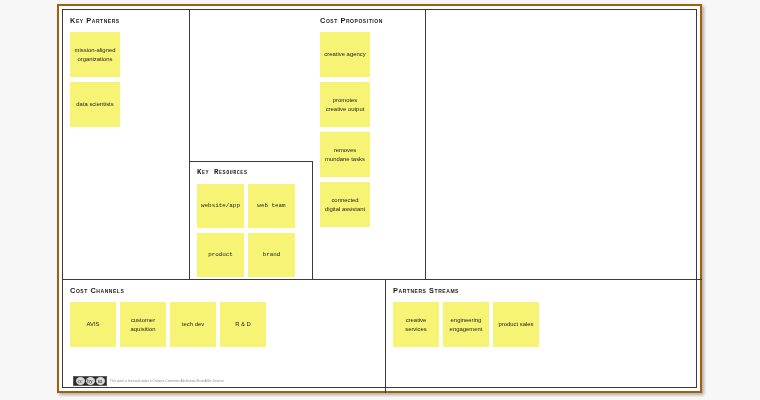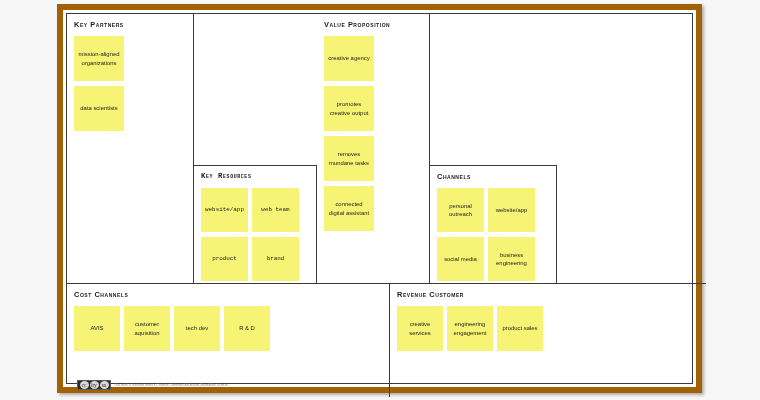--- a/index.html
+++ b/index.html
@@ -15,21 +15,21 @@
     overflow: hidden;
   }
 
   #canvas-frame {
     position: absolute;
     left: 57px;
     top: 4px;
     width: 645px;
     height: 389px;
     background: #ffffff;
-    border: 6px solid #a16207;
+    border: 2px solid #a16207;
     box-shadow: 2px 2px 3px rgba(0,0,0,0.30);
     box-sizing: border-box;
   }
   #canvas-inner {
     position: absolute;
     left: 3px;
     top: 3px;
     right: 3px;
     bottom: 3px;
     border: 1px solid #3a3a3a;
@@ -158,55 +158,38 @@
         <div class="note">
           <span>product</span>
         </div>
         <div class="note">
           <span>brand</span>
         </div>
       </div>
     </div>
 
     <div class="panel b-r" style="left:250px;top:0;width:113px;height:269px;">
-      <div class="panel-title">Value Proposition</div>
+      <div class="panel-title">Cost Proposition</div>
       <div class="notes col">
         <div class="note">
           <span>creative agency</span>
         </div>
         <div class="note">
           <span>promotes creative output</span>
         </div>
         <div class="note">
           <span>removes mundane tasks</span>
         </div>
         <div class="note">
           <span>connected digital assistant</span>
         </div>
       </div>
     </div>
 
 
-    <div class="panel b-r b-t" style="left:363px;top:151px;width:127px;height:118px;">
-      <div class="panel-title">Channels</div>
-      <div class="notes">
-        <div class="note">
-          <span>personal outreach</span>
-        </div>
-        <div class="note">
-          <span>website/app</span>
-        </div>
-        <div class="note">
-          <span>social media</span>
-        </div>
-        <div class="note">
-          <span>business engineering</span>
-        </div>
-      </div>
-    </div>
 
 
     <div class="panel b-r b-t" style="left:0;top:269px;width:323px;height:114px;">
       <div class="panel-title">Cost Channels</div>
       <div class="notes row-wide" style="bottom:auto;height:50px;">
         <div class="note">
           <span>AVIS</span>
         </div>
         <div class="note">
           <span>customer aquisition</span>
@@ -223,21 +206,21 @@
         <div id="cc-badge">
           <div class="glyph">cc</div>
           <div class="glyph">by</div>
           <div class="glyph">sa</div>
         </div>
         <div id="license-text">This work is licensed under a Creative Commons Attribution-ShareAlike License</div>
       </div>
     </div>
 
     <div class="panel b-t" style="left:323px;top:269px;width:316px;height:114px;">
-      <div class="panel-title">Revenue Customer</div>
+      <div class="panel-title">Partners Streams</div>
       <div class="notes row-wide" style="bottom:auto;height:50px;">
         <div class="note">
           <span>creative services</span>
         </div>
         <div class="note">
           <span>engineering engagement</span>
         </div>
         <div class="note">
           <span>product sales</span>
         </div>

